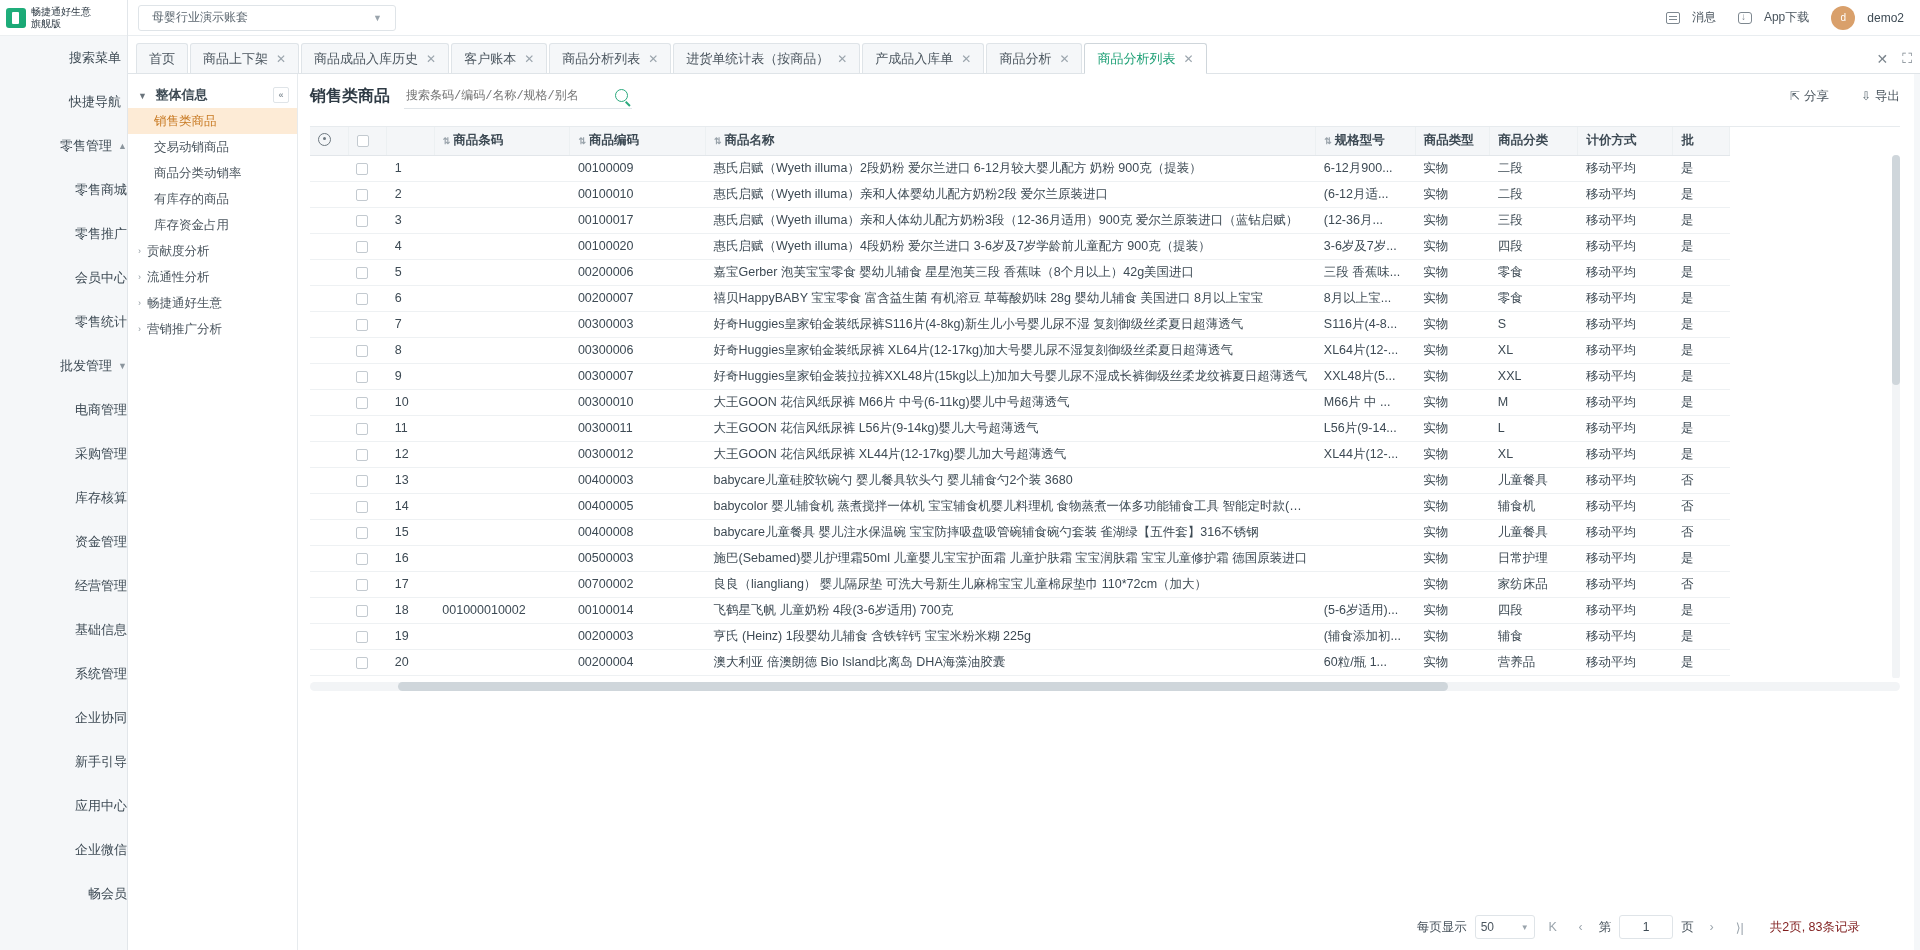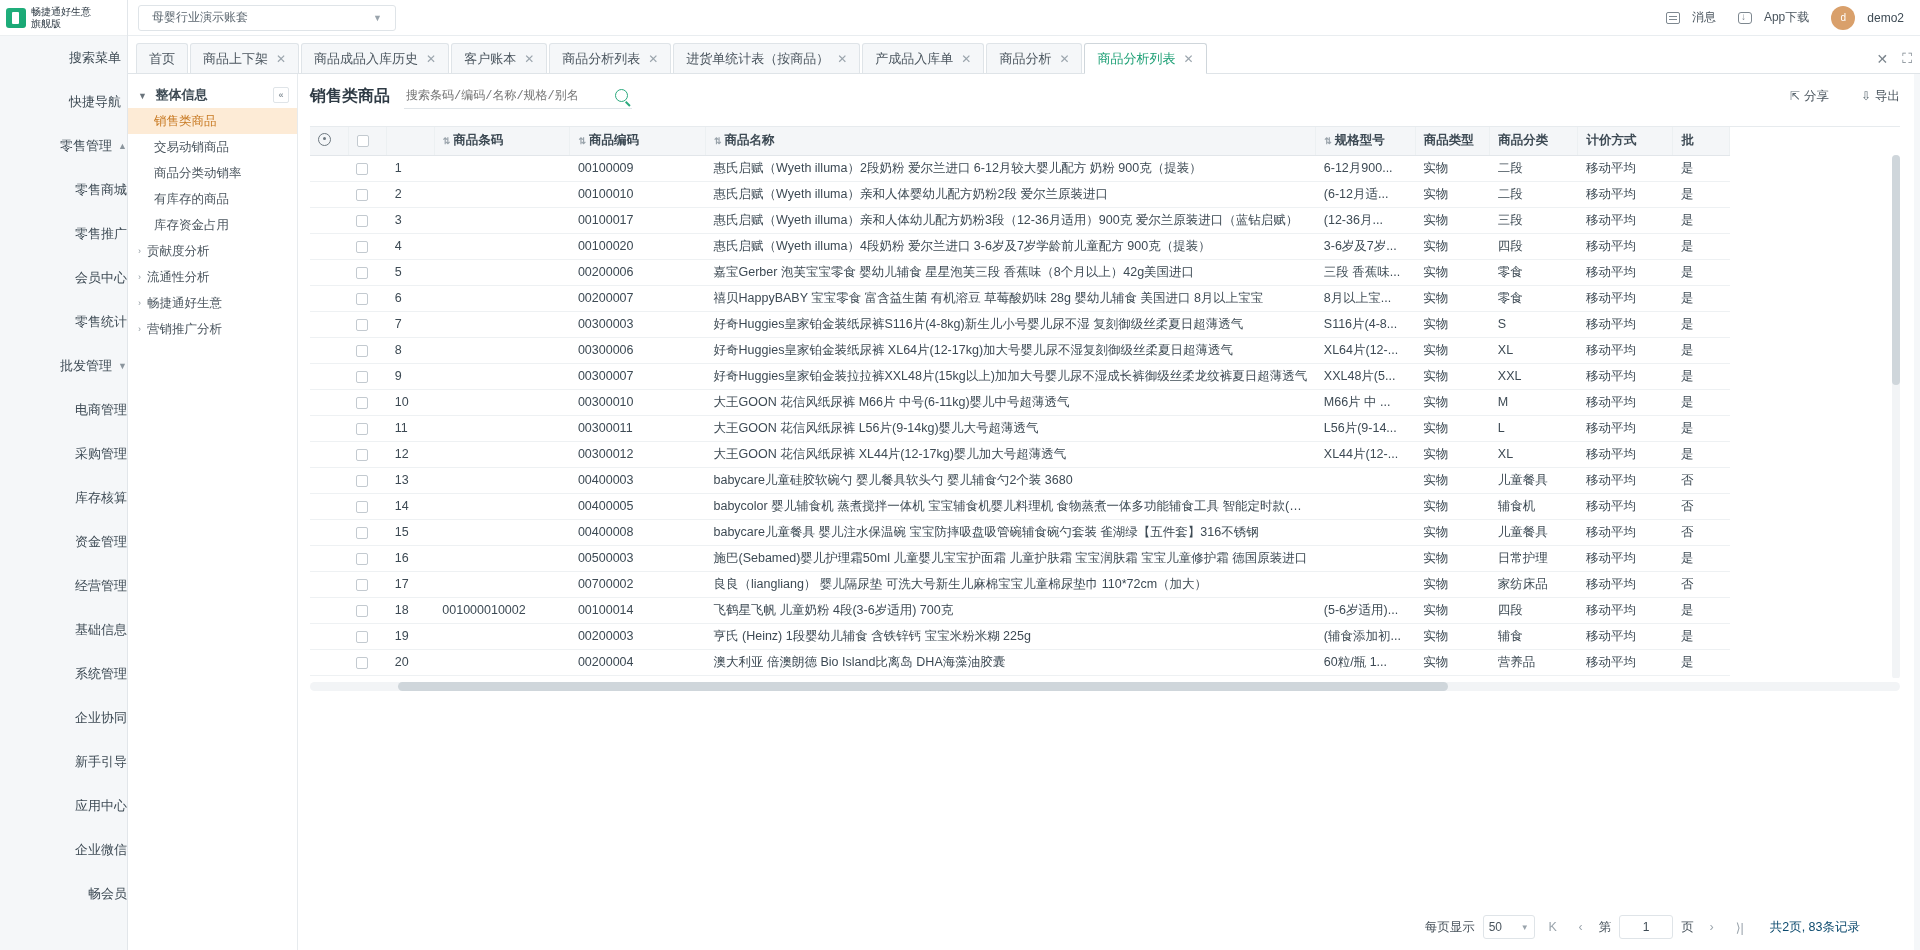--- a/index.html
+++ b/index.html
@@ -212,31 +212,31 @@
     height: 9px; background: #f2f4f6; border-radius: 5px; margin: 4px 0 0 0; position: relative;
   }
   .hscroll .thumb { position: absolute; left: 88px; top: 0; width: 1050px; height: 9px; background: #cfd6db; border-radius: 5px; }
 
   
   .pager {
     height: 46px; display: flex; align-items: center; justify-content: flex-end;
     gap: 8px; font-size: 12.5px; color: #4a555e; padding-right: 40px;
   }
   .sel-sm {
-    width: 52px; height: 24px; border: 1px solid #dfe4e8; border-radius: 3px;
+    width: 60px; height: 24px; border: 1px solid #dfe4e8; border-radius: 3px;
     display: flex; align-items: center; justify-content: space-between;
     padding: 0 5px; background: #fff; font-size: 12px;
   }
   .sel-sm .chev { font-size: 8px; color: #9aa4ac; }
   .pg-btn { width: 20px; height: 22px; display: flex; align-items: center; justify-content: center; color: #9aa4ac; cursor: pointer; }
   .pg-input {
     width: 54px; height: 24px; border: 1px solid #dfe4e8; border-radius: 3px;
     text-align: center; font-size: 12px; color: #3d4a54; line-height: 22px; background: #fff;
   }
-  .total { margin-left: 12px; color: #0c4a6e; }
+  .total { margin-left: 12px; color: #7f1d1d; }
   .right-rail { width: 6px; flex: 0 0 6px; background: #f5f7f9; }
 </style>
 </head>
 <body>
 
 <div class="app">
 
   <div class="sidebar">
     <div class="logo-row">
       <div class="logo-mark"></div>

